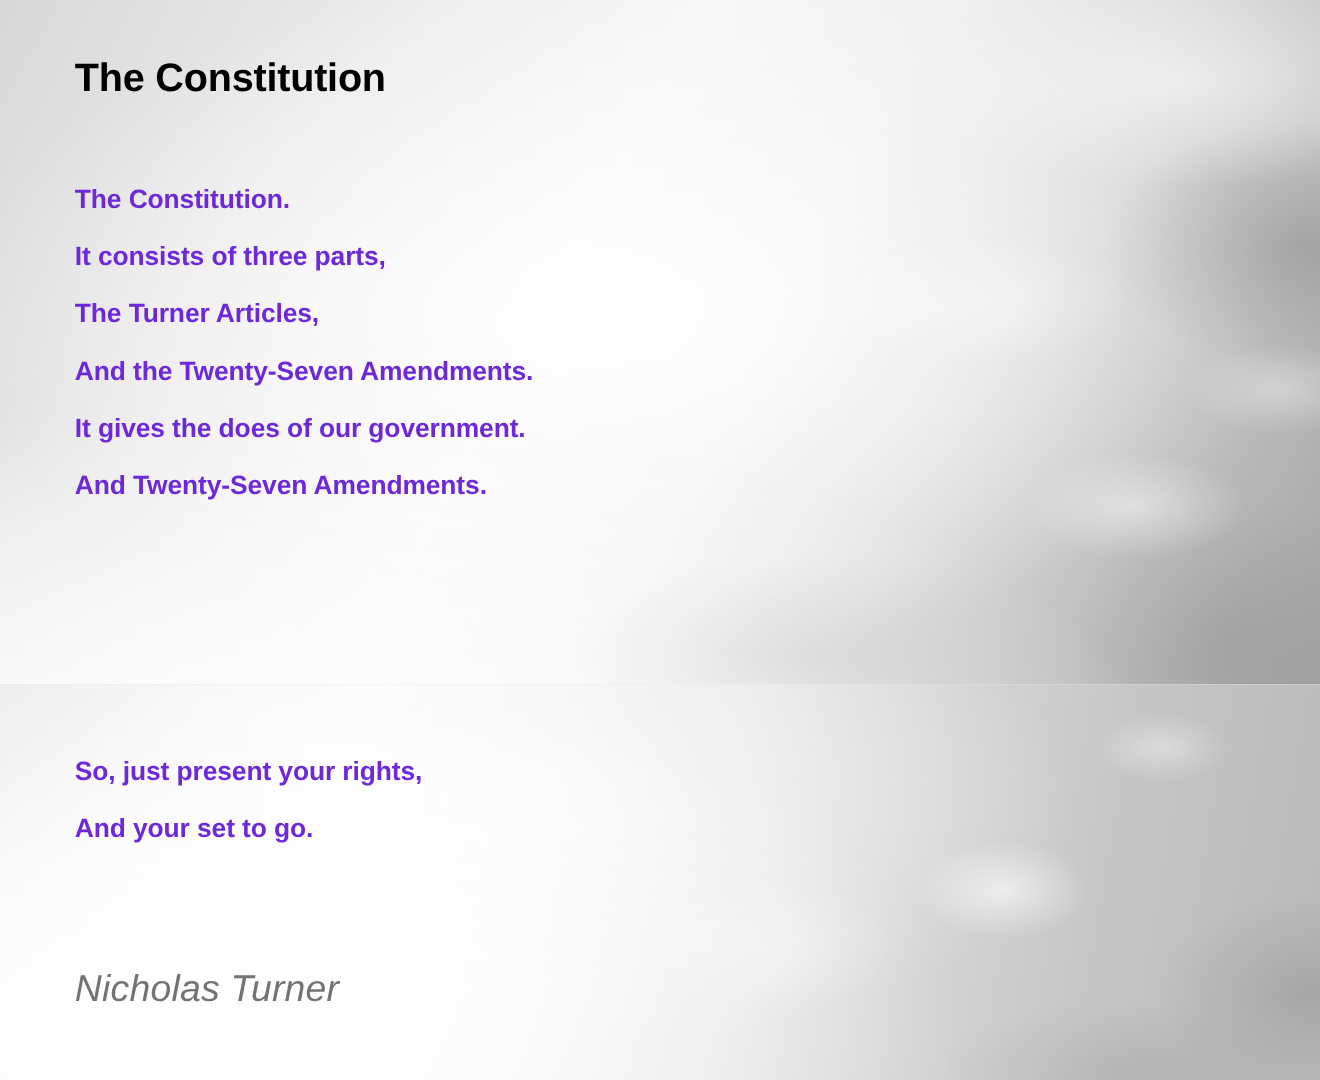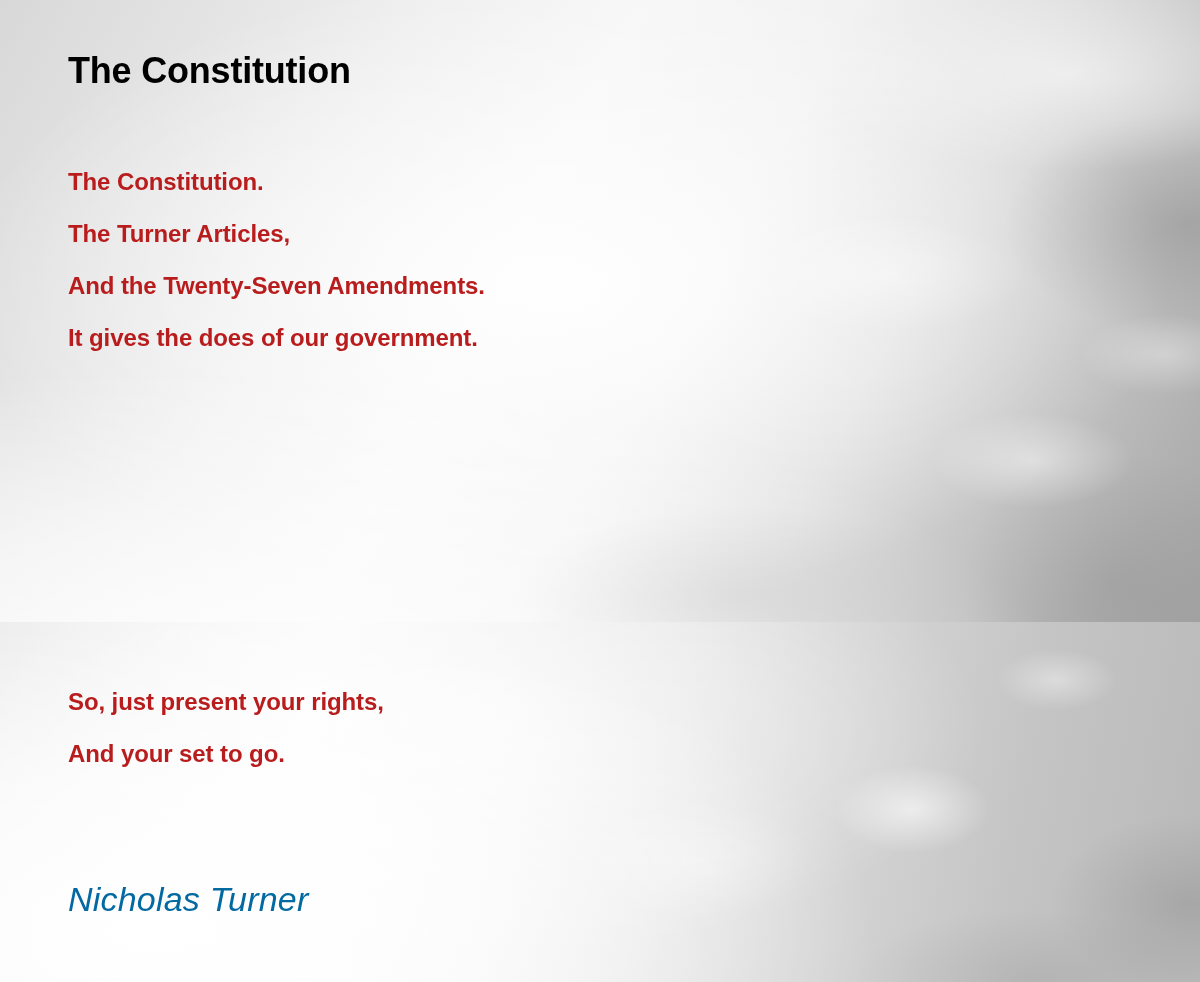--- a/index.html
+++ b/index.html
@@ -119,35 +119,35 @@
   #stanza-two {
     position: absolute;
     left: 68px;
     top: 676px;
     width: 1060px;
   }
 
   .poem-line {
     font-size: 24px;
     font-weight: bold;
-    color: #b91c1c;
+    color: #6d28d9;
     line-height: 52px;
     height: 52px;
     white-space: nowrap;
     letter-spacing: -0.1px;
   }
 
   #poem-author {
     position: absolute;
     left: 68px;
     top: 880px;
     font-size: 34px;
     font-weight: normal;
     font-style: italic;
-    color: #0369a1;
+    color: #737373;
     white-space: nowrap;
     letter-spacing: 0.2px;
   }
 </style>
 </head>
 <body>
 
 <div id="poem-page">
 
   <div class="bg-tile" id="bg-tile-top">
@@ -159,23 +159,25 @@
     <div class="bg-layer bg-base"></div>
     <div class="bg-layer bg-blobs"></div>
   </div>
 
   <div id="poem-content">
 
     <h1 id="poem-title">The Constitution</h1>
 
     <div id="stanza-one">
         <div class="poem-line">The Constitution.</div>
+        <div class="poem-line">It consists of three parts,</div>
         <div class="poem-line">The Turner Articles,</div>
         <div class="poem-line">And the Twenty-Seven Amendments.</div>
         <div class="poem-line">It gives the does of our government.</div>
+        <div class="poem-line">And Twenty-Seven Amendments.</div>
       </div>
 
     <div id="stanza-two">
         <div class="poem-line">So, just present your rights,</div>
         <div class="poem-line">And your set to go.</div>
       </div>
 
     <div id="poem-author">Nicholas Turner</div>
 
   </div>

